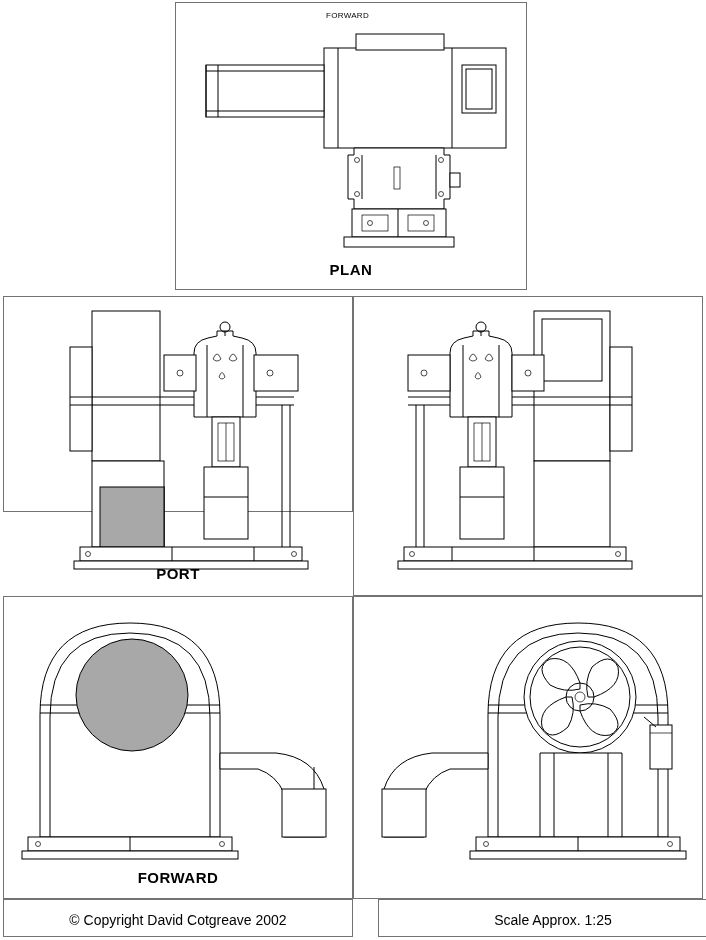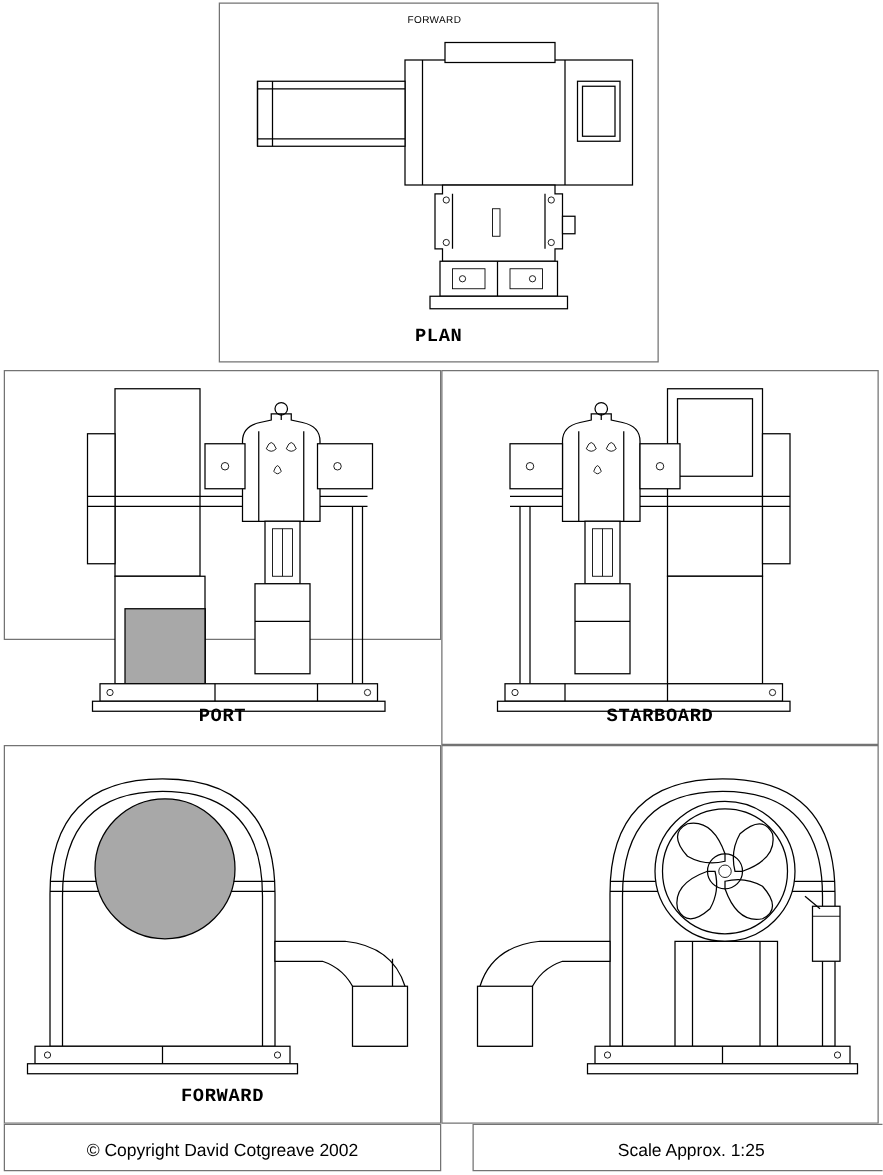--- a/index.html
+++ b/index.html
@@ -36,21 +36,20 @@
   #panel-copyright { left: 3px;   top: 899px; width: 350px; height: 38px; }
   #panel-scale     { left: 368px; top: 899px; width: 350px; height: 38px; margin-left: 10px; }
 
   .view-label {
     position: absolute;
     width: 100%;
     text-align: center;
     font-size: 15px;
     font-weight: bold;
     letter-spacing: 0.5px;
-    font-family: Liberation Mono, monospace;
   }
   .small-label {
     position: absolute;
     font-size: 8px;
     letter-spacing: 0.3px;
   }
   .footer-text {
     position: absolute;
     width: 100%;
     text-align: center;
@@ -203,21 +202,20 @@
       <line class="ln" x1="62" y1="108" x2="62" y2="250"></line>
       <line class="ln" x1="70" y1="108" x2="70" y2="250"></line>
 
       <rect class="fillw" x="50" y="250" width="222" height="14"></rect>
       <rect class="fillw" x="44" y="264" width="234" height="8"></rect>
       <circle class="ln-thin" cx="58" cy="257" r="2.5"></circle>
       <circle class="ln-thin" cx="264" cy="257" r="2.5"></circle>
       <line class="ln" x1="98" y1="250" x2="98" y2="264"></line>
       <line class="ln" x1="180" y1="250" x2="180" y2="264"></line>
     </svg>
-    <div class="view-label" style="top:268px;">STARBOARD</div>
   </div>
 
   <div class="panel" id="panel-forward">
     <svg width="350" height="303" viewBox="0 0 350 303" style="position:absolute;left:0;top:0;">
 
       <path class="fillw" d="M36 240 L36 118 Q36 26 126 26 Q216 26 216 118 L216 240 Z"></path>
 
       <path class="ln" d="M46 240 L46 120 Q46 36 126 36 Q206 36 206 120 L206 240"></path>
 
       <line class="ln" x1="36" y1="108" x2="216" y2="108"></line>

